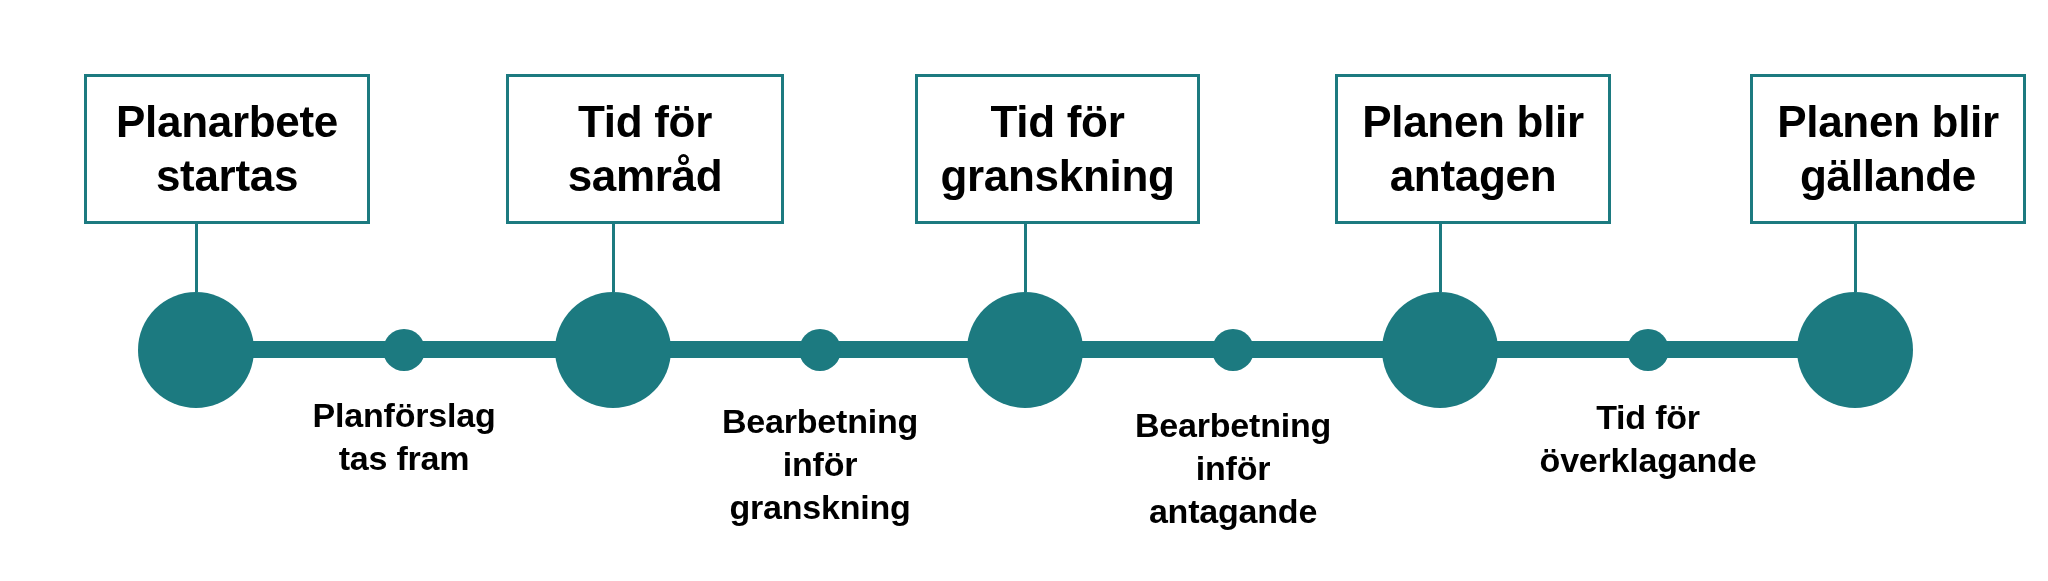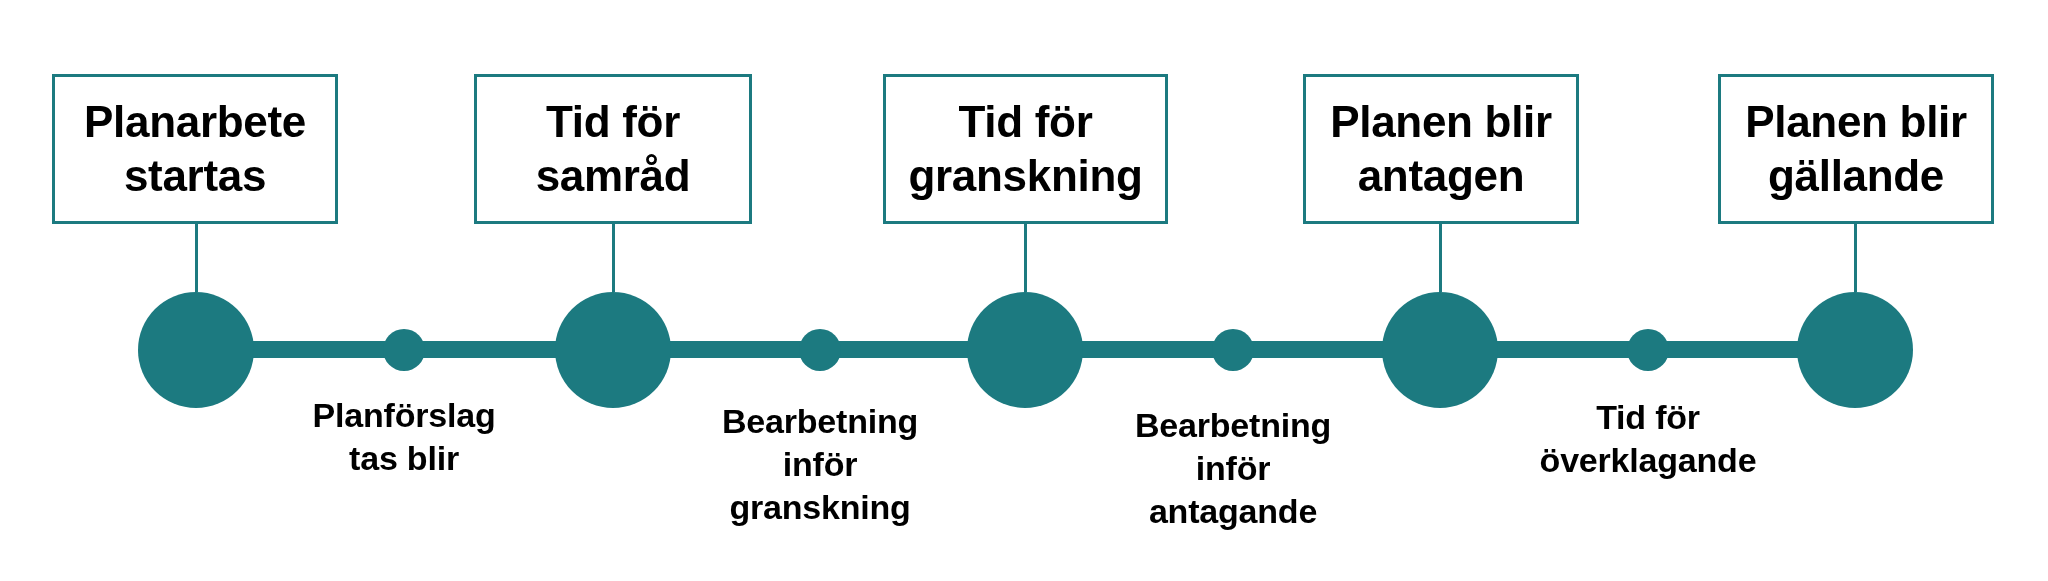--- a/index.html
+++ b/index.html
@@ -65,20 +65,21 @@
     font-weight: bold;
     font-size: 44px;
     line-height: 1.22;
     text-align: center;
     display: flex;
     flex-direction: column;
     align-items: center;
     justify-content: center;
     white-space: pre-line;
     letter-spacing: -0.3px;
+    margin-left: 32px;
   }
 
   
   .phase-label {
     position: absolute;
     color: #000000;
     font-weight: bold;
     font-size: 34px;
     line-height: 1.26;
     text-align: center;
@@ -122,21 +123,21 @@
       <div class="milestone-box" style="left: 883px; top: 74px; width: 285px; height: 150px;">Tid för
 granskning</div>
       <div class="milestone-box" style="left: 1303px; top: 74px; width: 276px; height: 150px;">Planen blir
 antagen</div>
       <div class="milestone-box" style="left: 1718px; top: 74px; width: 276px; height: 150px;">Planen blir
 gällande</div>
     </div>
 
   <div id="phase-labels">
       <div class="phase-label" style="left: 404px; top: 394px;">Planförslag
-tas blir</div>
+tas fram</div>
       <div class="phase-label" style="left: 820px; top: 400px;">Bearbetning
 inför
 granskning</div>
       <div class="phase-label" style="left: 1233px; top: 404px;">Bearbetning
 inför
 antagande</div>
       <div class="phase-label" style="left: 1648px; top: 396px;">Tid för
 överklagande</div>
     </div>
 

